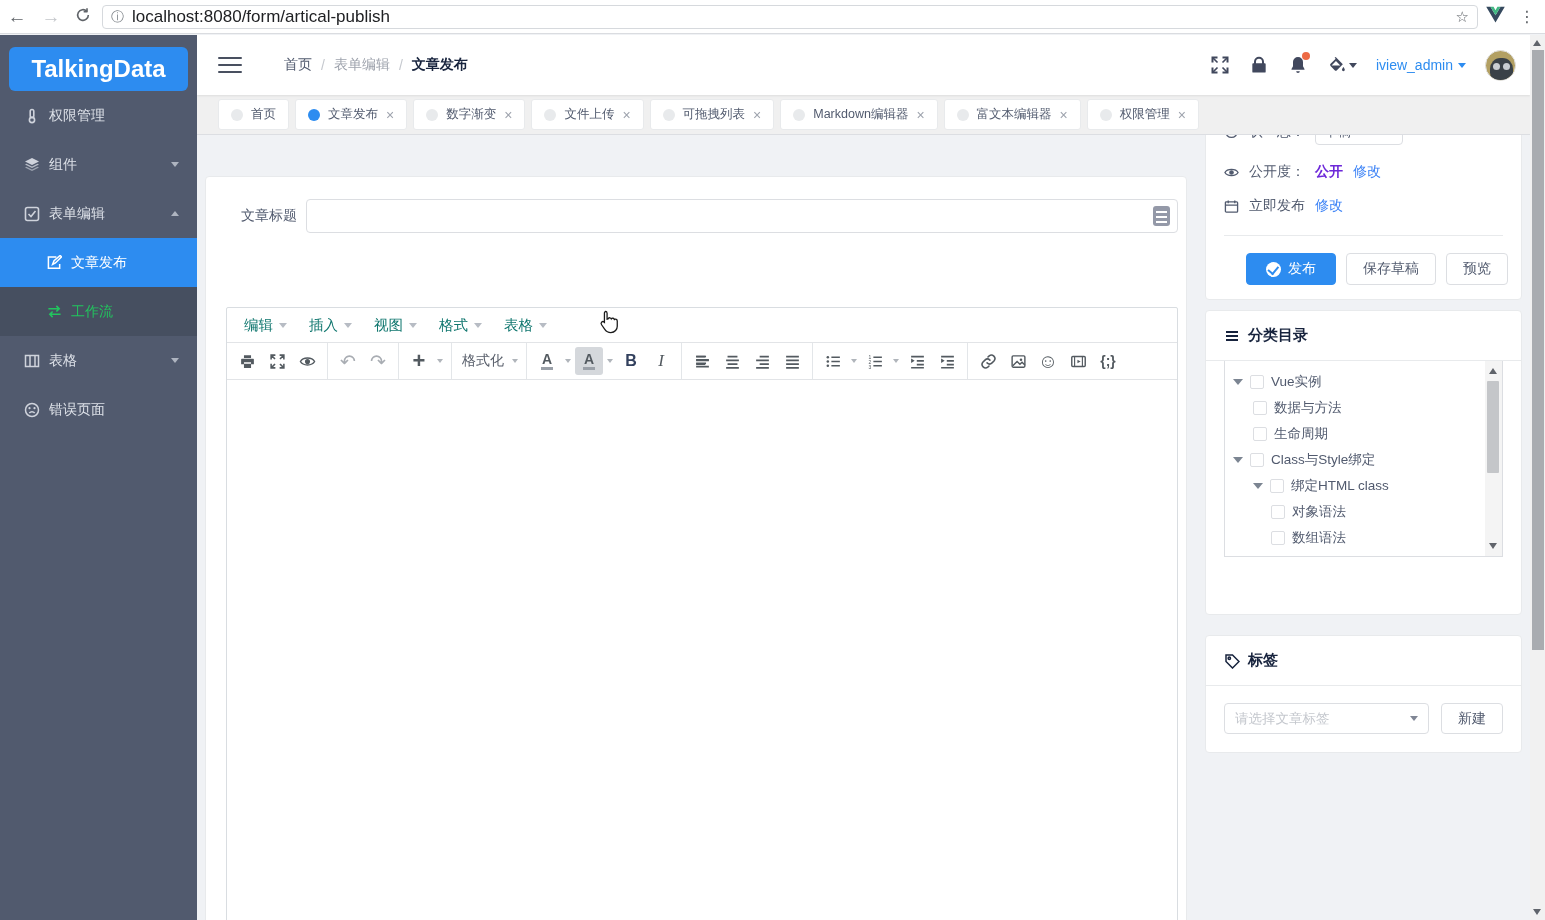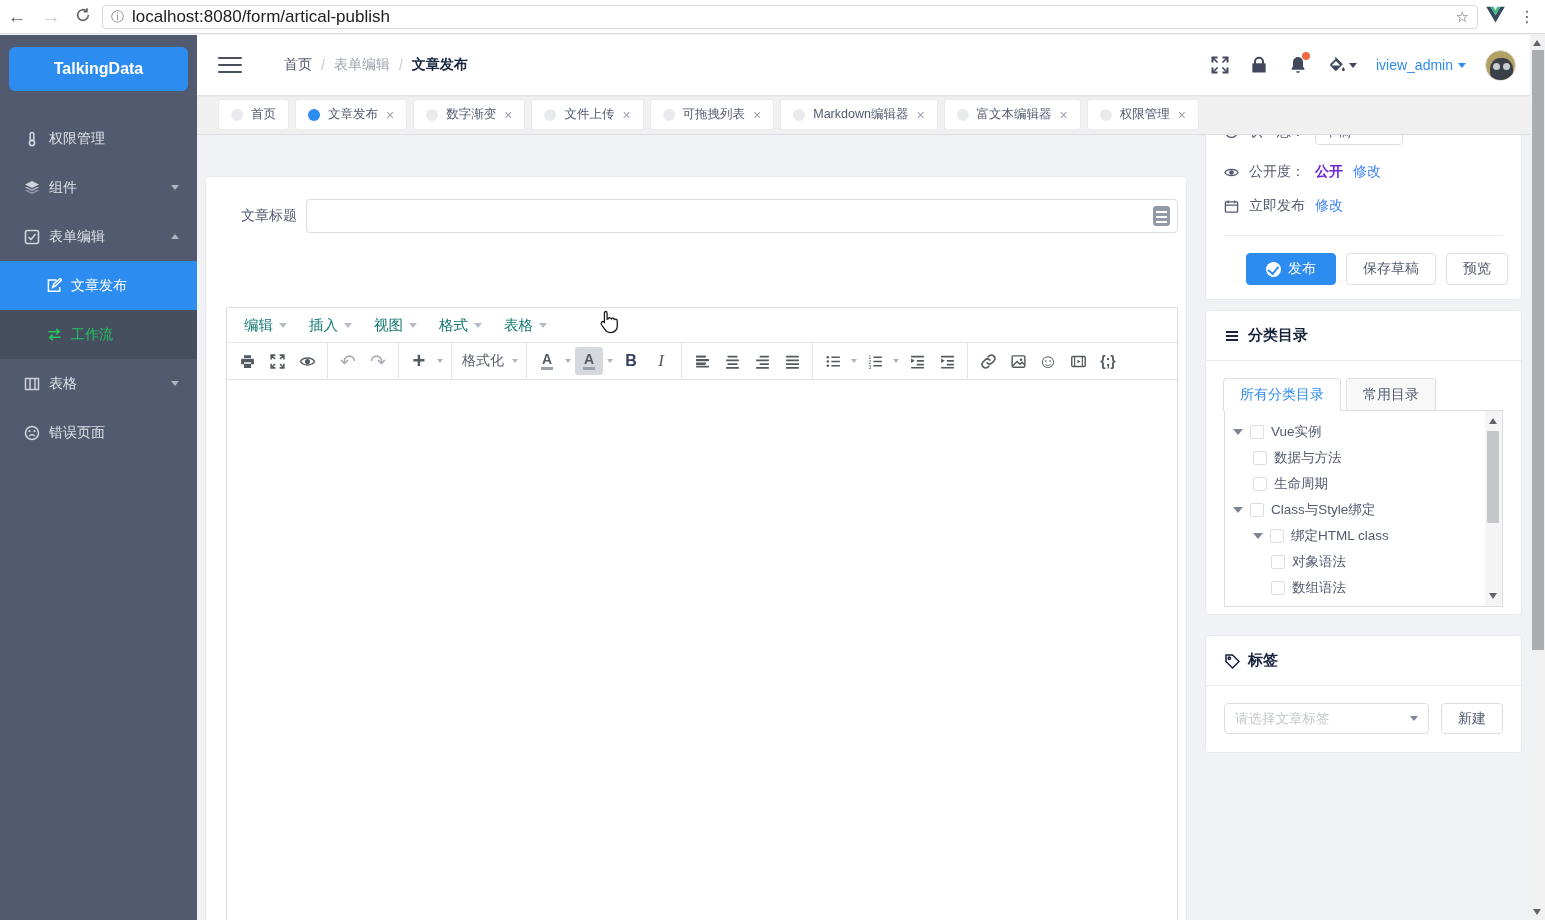--- a/index.html
+++ b/index.html
@@ -14,22 +14,22 @@
   #urlbar { flex:1; height:24px; margin:0 8px 0 4px; border:1px solid #d6d9dd;
     border-radius:4px; display:flex; align-items:center; padding:0 8px; background:#fff; }
   #urlbar .info { color:#80868b; font-size:13px; margin-right:8px; }
   #urlbar .url { font-size:17px; color:#202124; flex:1; }
   #urlbar .star { color:#5f6368; font-size:15px; }
   .chrome-right { display:flex; align-items:center; gap:14px; margin-right:10px; }
   .dots { color:#5f6368; font-size:16px; letter-spacing:0; }
 
   
   #sidebar { position:absolute; left:0; top:35px; width:197px; height:885px; background:#515a6e; }
-  #logo { margin:12px 9px 23px 9px; height:44px; background:#2d8cf0; border-radius:6px;
-    color:#fff; font-weight:bold; font-size:16px; display:flex; align-items:center;
+  #logo { margin:12px 9px 0 9px; height:44px; background:#2d8cf0; border-radius:6px;
+    color:#fff; font-weight:bold; font-size:24px; display:flex; align-items:center;
     justify-content:center; letter-spacing:0; }
   .menu-item { height:49px; display:flex; align-items:center; padding:0 18px 0 24px;
     color:#dde1e8; font-size:14px; cursor:pointer; position:relative; }
   .menu-item .mi-icon { width:16px; height:16px; margin-right:9px; color:#cfd3dc; flex:none; }
   .menu-item .chev { margin-left:auto; }
   .submenu-item { height:49px; display:flex; align-items:center; padding:0 18px 0 47px;
     background:#464f60; color:#22c55e; font-size:14px; cursor:pointer; }
   .submenu-item.active { background:#2d8cf0; color:#fff; }
   .submenu-item .mi-icon { width:15px; height:15px; margin-right:9px; }
   .tri { width:0; height:0; display:inline-block; }
@@ -583,24 +583,20 @@
     </div>
   </div>
 
   <div class="rcard" style="top:275px;height:305px">
     <div class="rcard-head">
       <svg viewBox="0 0 16 16" stroke="currentColor" stroke-width="1.8">
         <path d="M2 4h12M2 8h12M2 12h12"></path>
       </svg>
       <span>分类目录</span>
     </div>
-    <div class="cat-tabs">
-      <span class="cat-tab active">所有分类目录</span>
-      <span class="cat-tab">常用目录</span>
-    </div>
     <div class="tree-box">
       <div class="tree-row" style="padding-left:8px">
         <span class="tree-caret"></span>
         <span class="cbox"></span>
         <span>Vue实例</span>
       </div>
       <div class="tree-row" style="padding-left:28px">
         <span class="cbox"></span>
         <span>数据与方法</span>
       </div>

